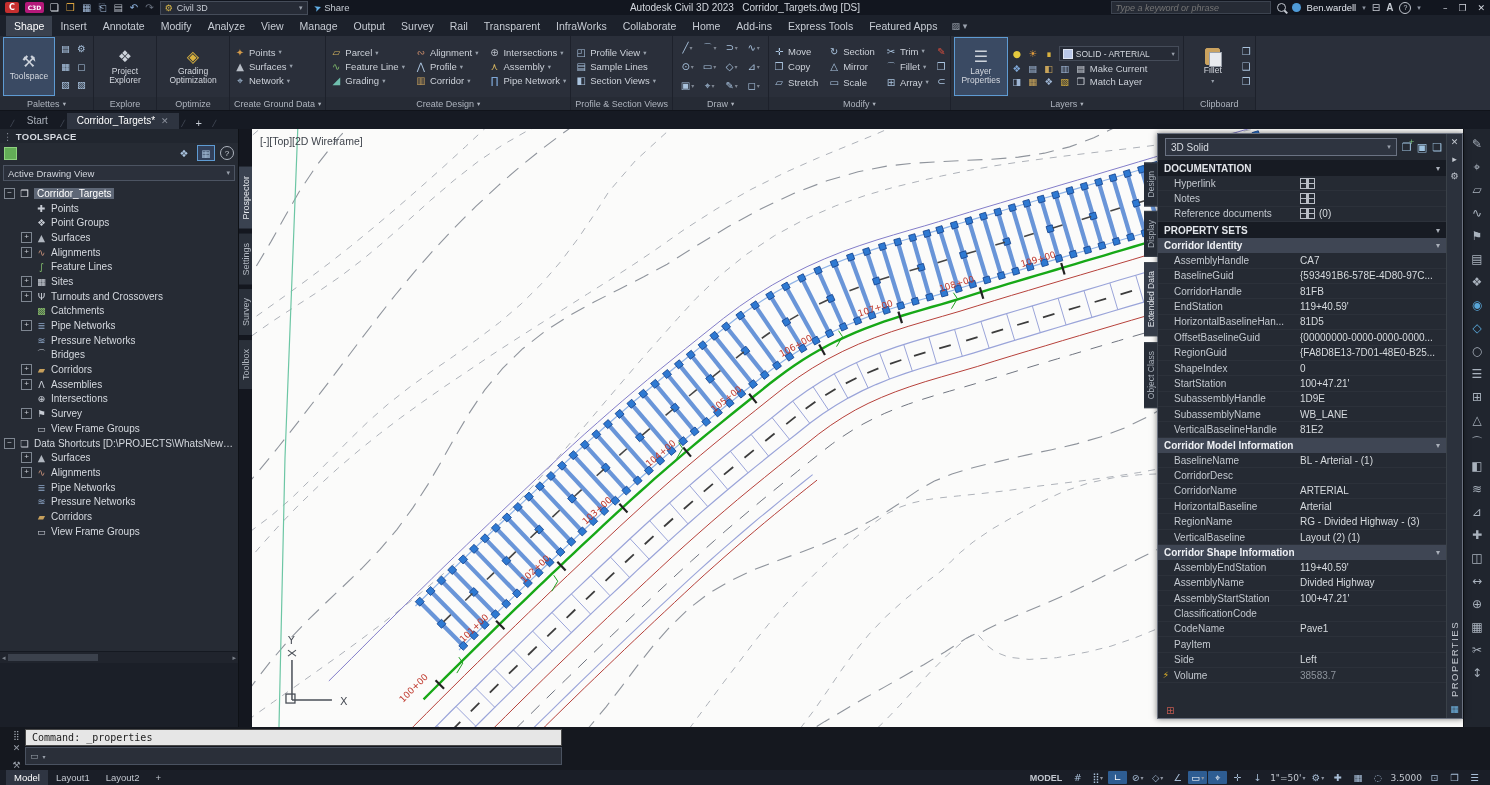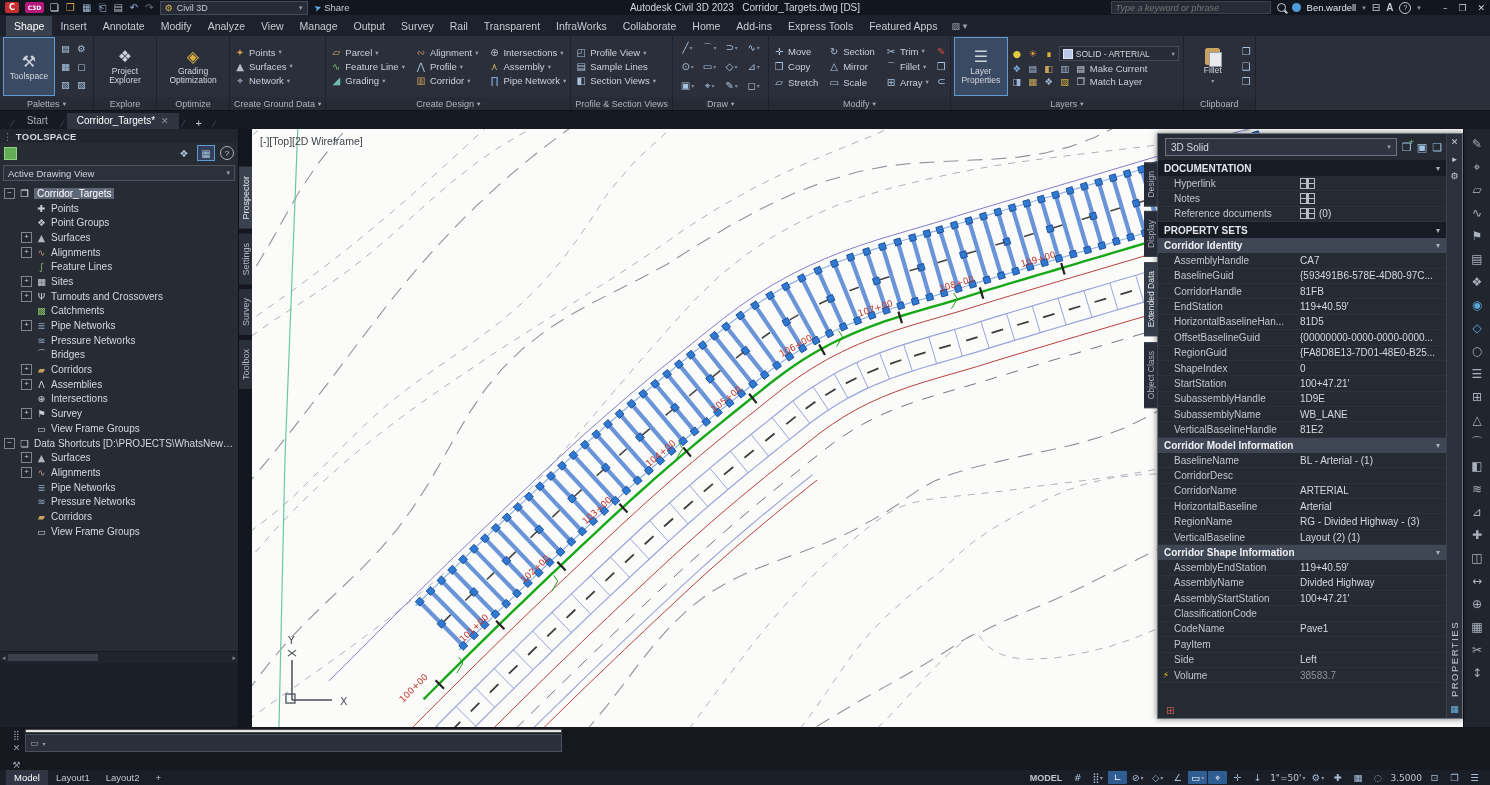--- a/index.html
+++ b/index.html
@@ -1410,20 +1410,21 @@
 
   <div class="cmdrow">
     <div class="cmdwin">
       <div class="cmd-grip">
         <span class="sym">⣿</span>
         <span class="sym">✕</span>
         <span class="sym" style="margin-top:4px">⚒</span>
       </div>
       <div class="cmd-col">
         <div class="cmd-hist">
+          <div>Command: _properties</div>
         </div>
         <div class="cmd-input">
           <span class="sym">▭</span>
           <span class="sym" style="font-size:6px">▾</span>
         </div>
       </div>
     </div>
   </div>
 
   <div class="statusbar">

